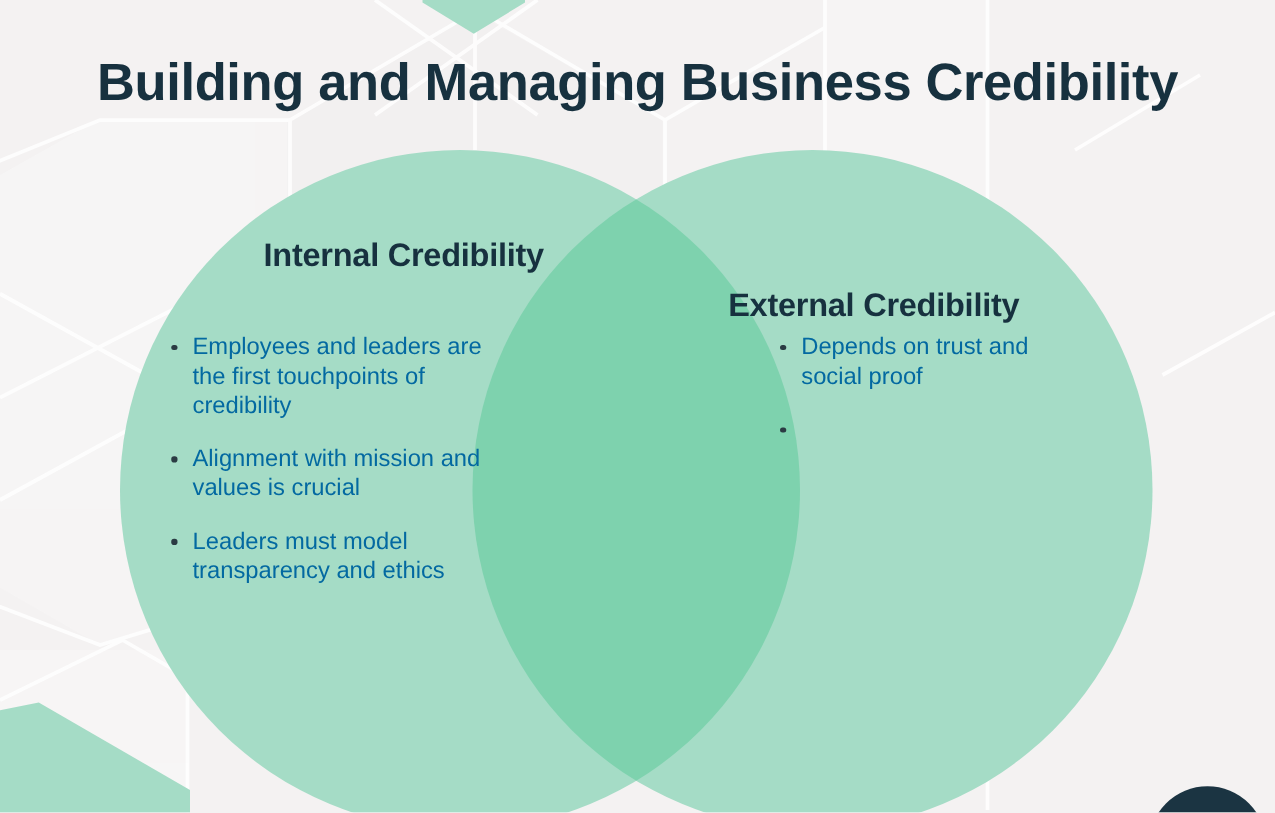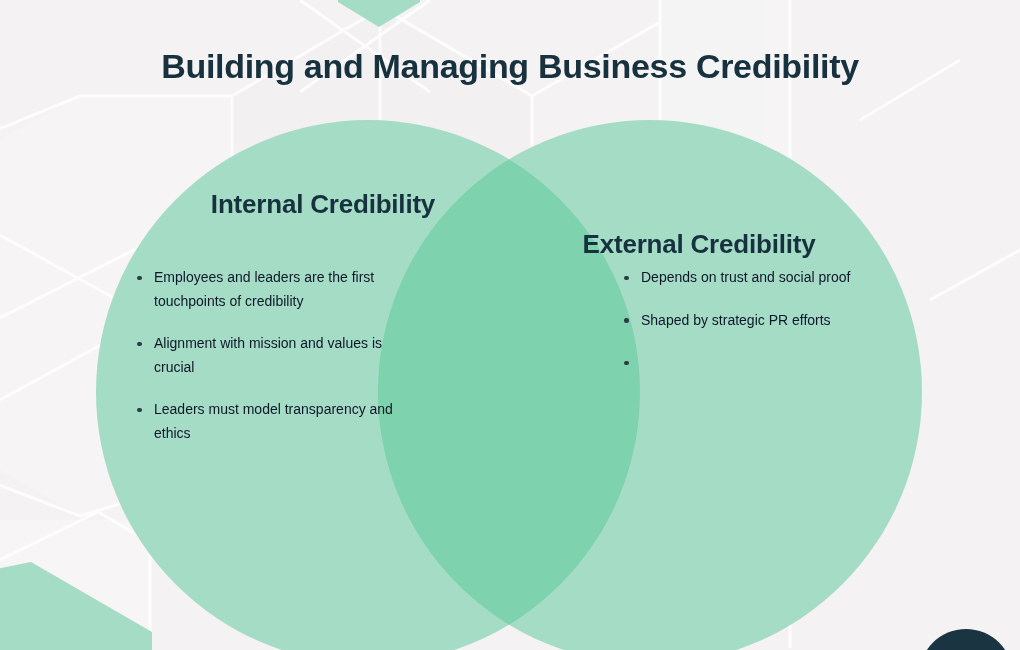--- a/index.html
+++ b/index.html
@@ -49,21 +49,21 @@
     height: 650px;
     z-index: 2;
   }
 
   .page-title {
     position: absolute;
     top: 44px;
     left: 0;
     width: 1020px;
     text-align: center;
-    font-size: 34px;
+    font-size: 42px;
     font-weight: bold;
     letter-spacing: -0.3px;
     color: #17313f;
     line-height: 44px;
   }
 
   .lobe-heading {
     position: absolute;
     font-size: 26px;
     font-weight: bold;
@@ -86,22 +86,22 @@
 
   ul.bullets {
     position: absolute;
     margin: 0;
     padding: 0;
     list-style: none;
   }
   ul.bullets li {
     position: relative;
     padding-left: 19px;
-    color: #0f172a;
-    font-size: 14px;
+    color: #0369a1;
+    font-size: 19px;
     line-height: 23.5px;
     margin-bottom: 19px;
   }
   ul.bullets li:last-child { margin-bottom: 0; }
   ul.bullets li .dot {
     position: absolute;
     left: 2px;
     top: 9.5px;
     width: 4.5px;
     height: 4.5px;
@@ -199,21 +199,17 @@
     <ul class="bullets" id="bullets-center">
     </ul>
 
     <ul class="bullets" id="bullets-external">
       <li>
         <span class="dot"></span>
         <span>Depends on trust and social proof</span>
       </li>
       <li>
         <span class="dot"></span>
-        <span>Shaped by strategic PR efforts</span>
-      </li>
-      <li>
-        <span class="dot"></span>
       </li>
     </ul>
 
   </div>
 </div>
 
 </body></html>

